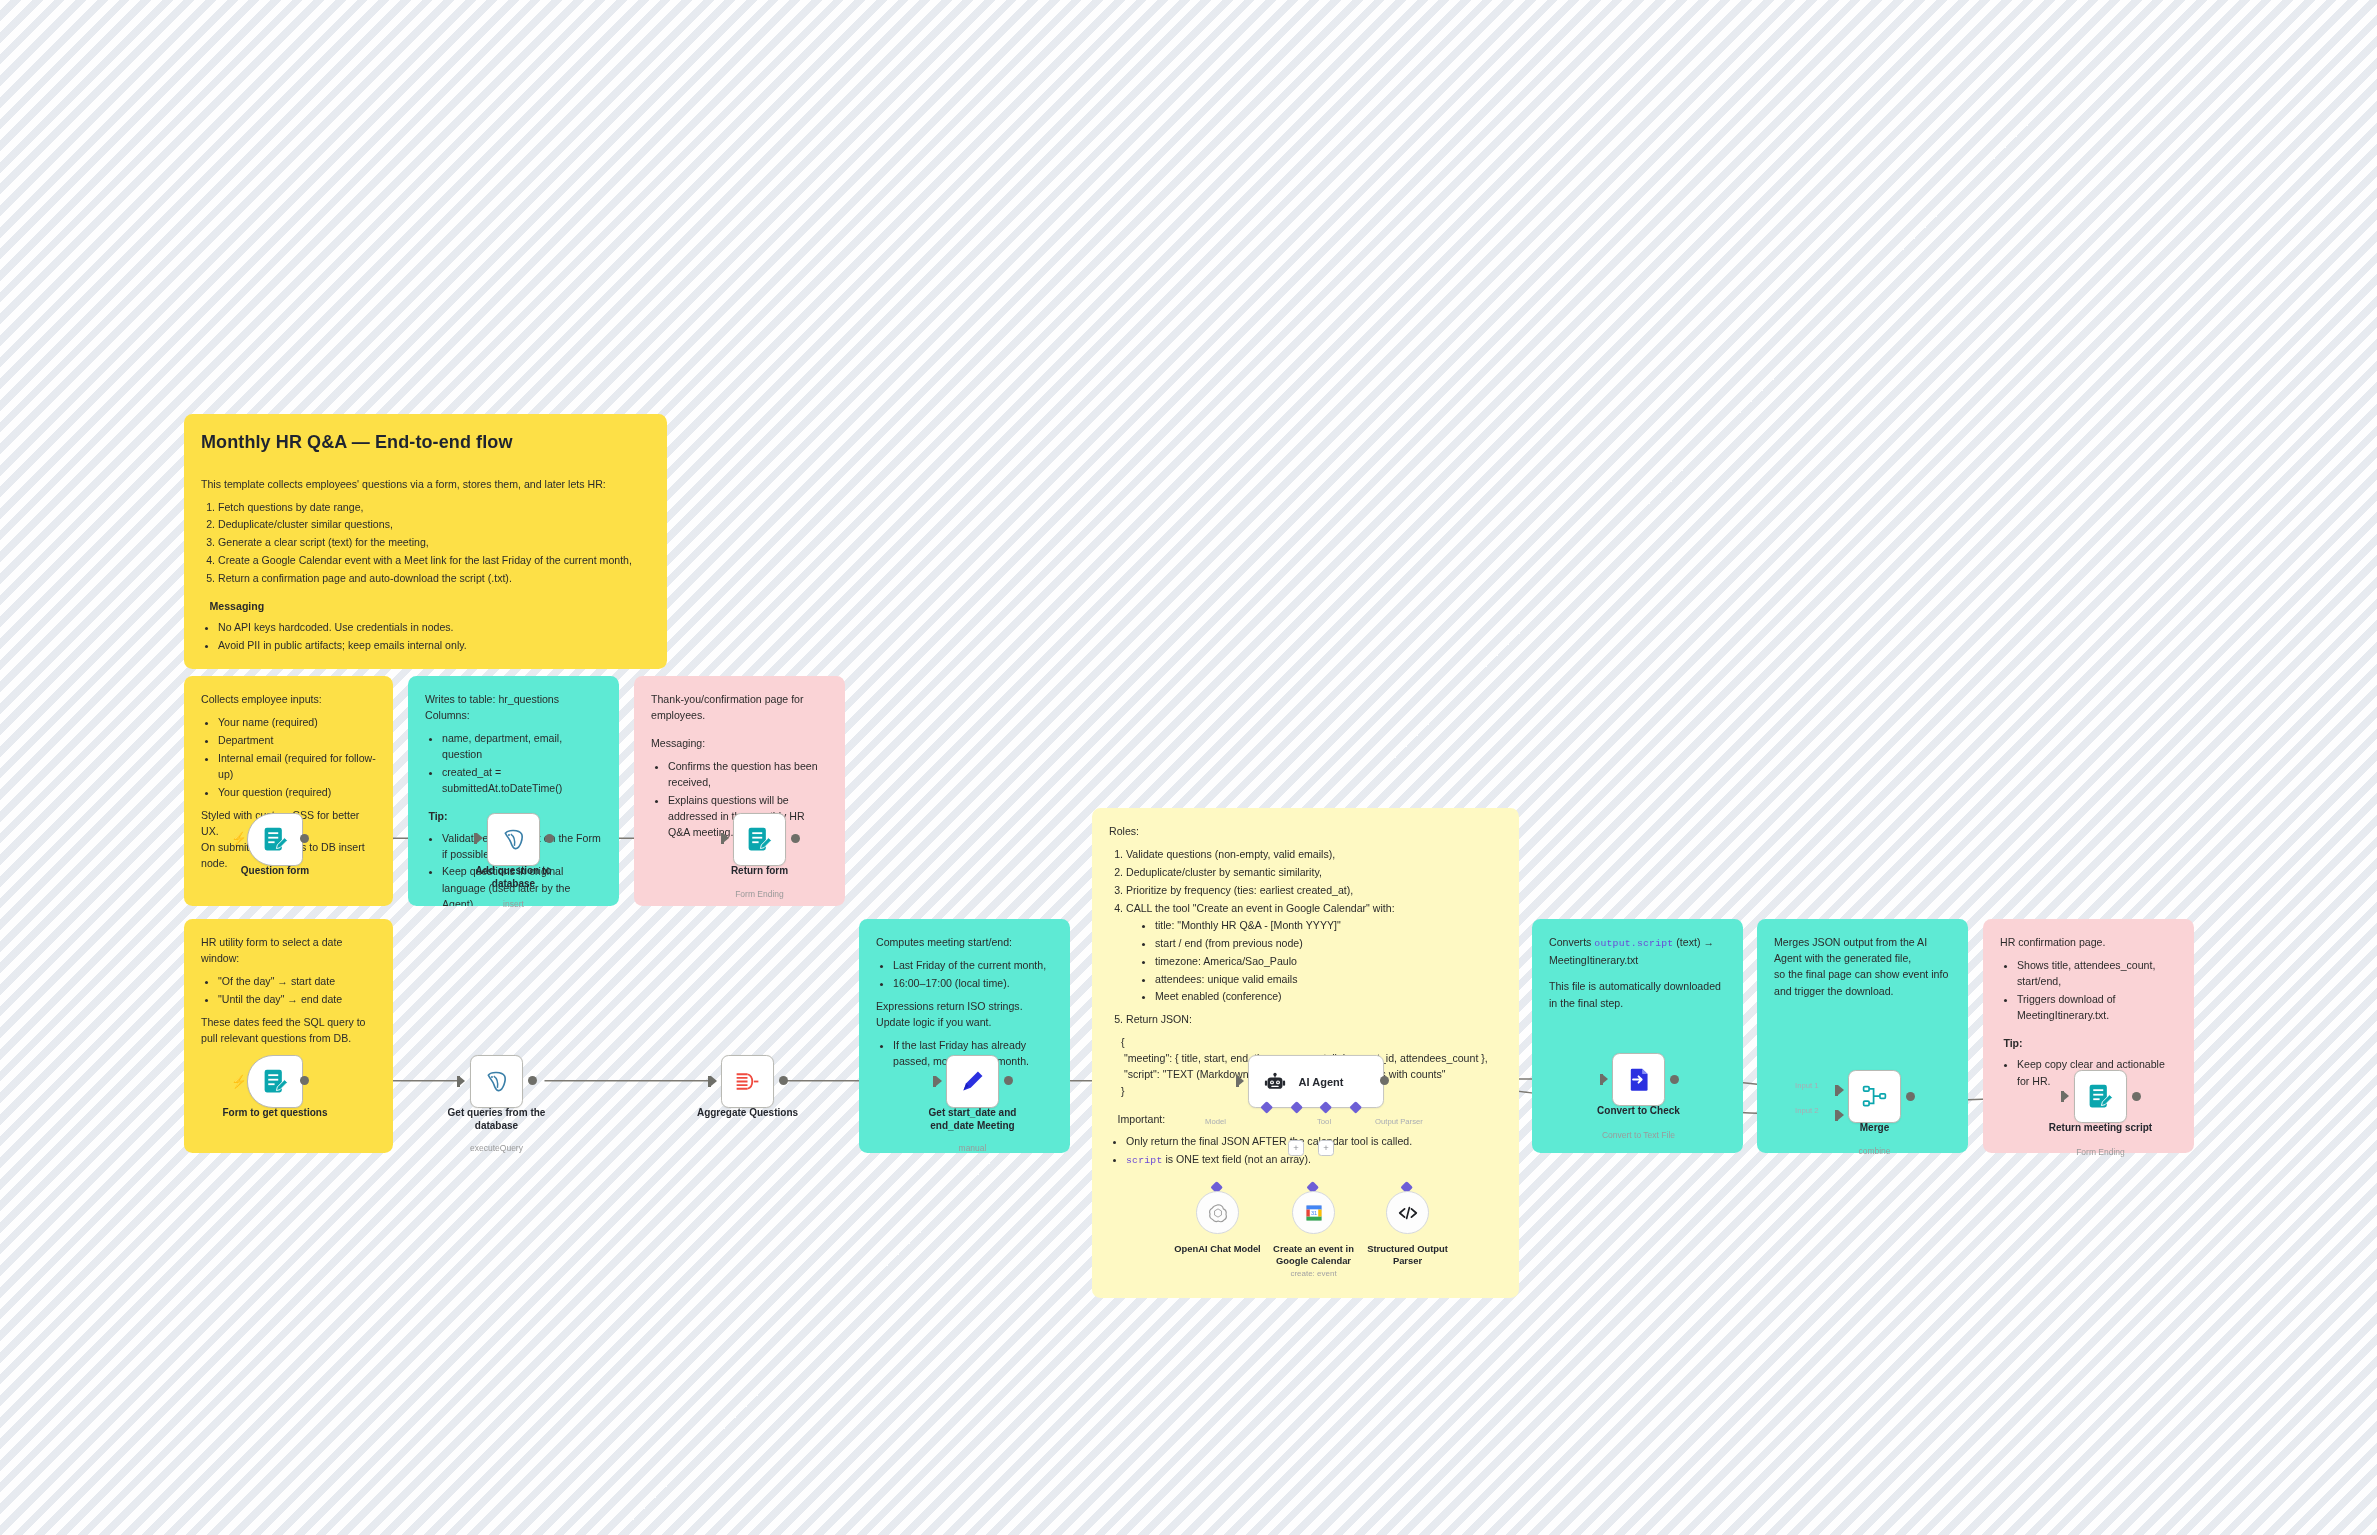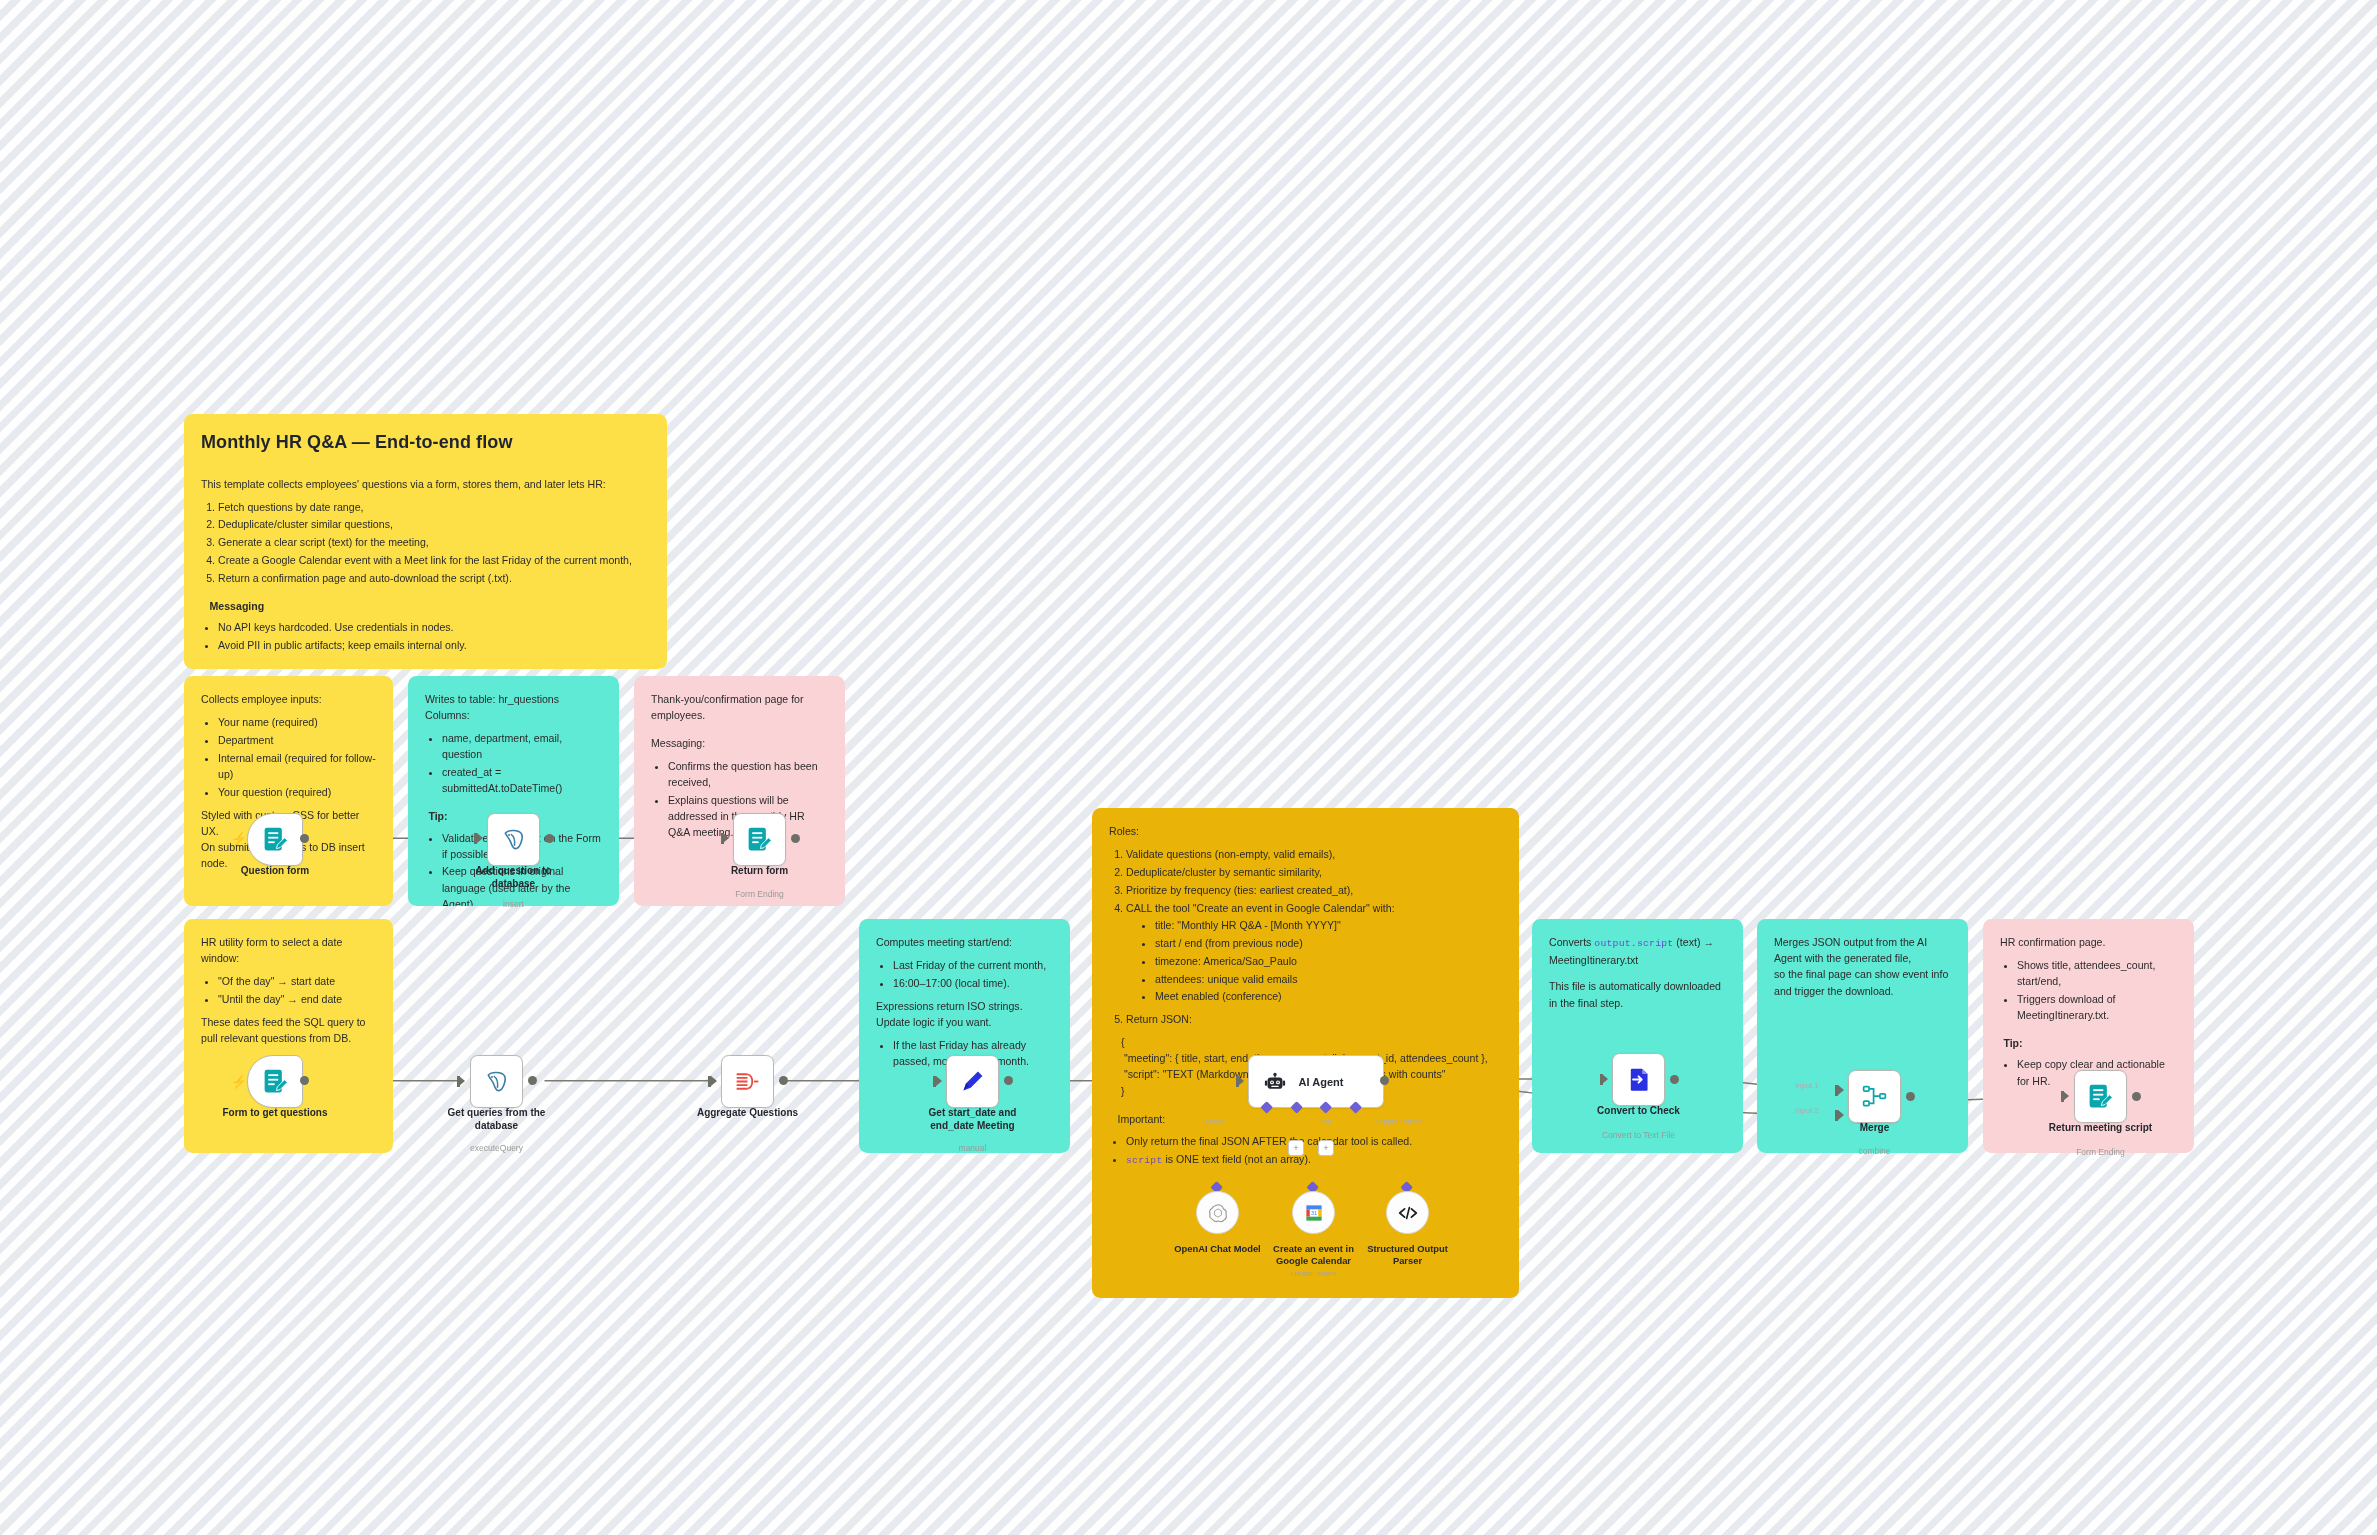--- a/index.html
+++ b/index.html
@@ -27,21 +27,21 @@
     border-radius: 8.5px;
     padding: 15.3px 17px 12px 17px;
     font-size: 10.6px;
     line-height: 1.52;
     color: #2b2b2b;
     overflow: hidden;
   }
   .note.green  { background: #fde047; }
   .note.yellow { background: #5eead4; }
   .note.pink   { background: #fad3d6; }
-  .note.blue   { background: #eab308; }
+  .note.blue   { background: #fef9c3; }
 
   .note-title {
     font-size: 18px;
     font-weight: bold;
     color: #1f2430;
     margin: 0 0 19px 0;
     letter-spacing: 0.1px;
   }
   .note p { margin: 0 0 6.8px 0; }
   .note ul, .note ol { margin: 0 0 6.8px 0; padding-left: 17px; }

